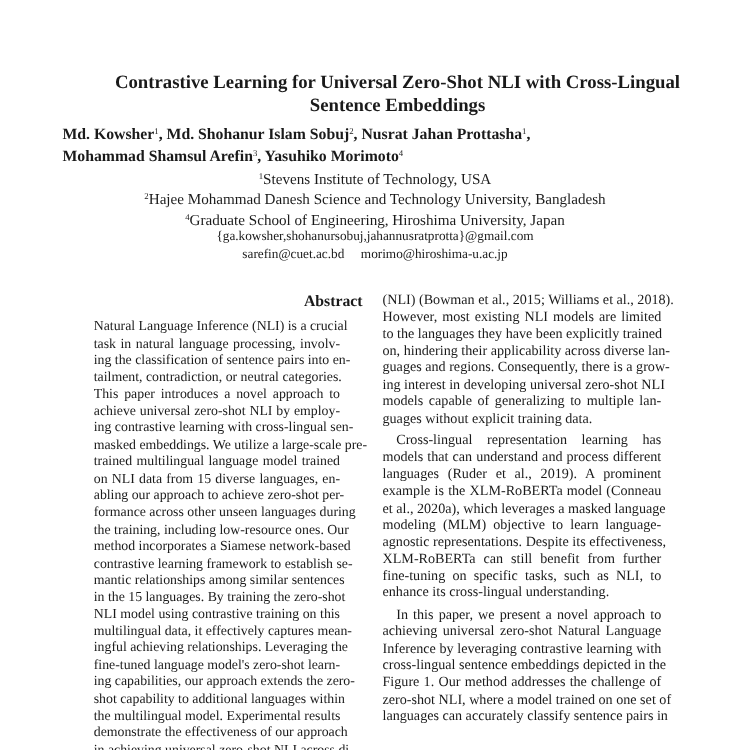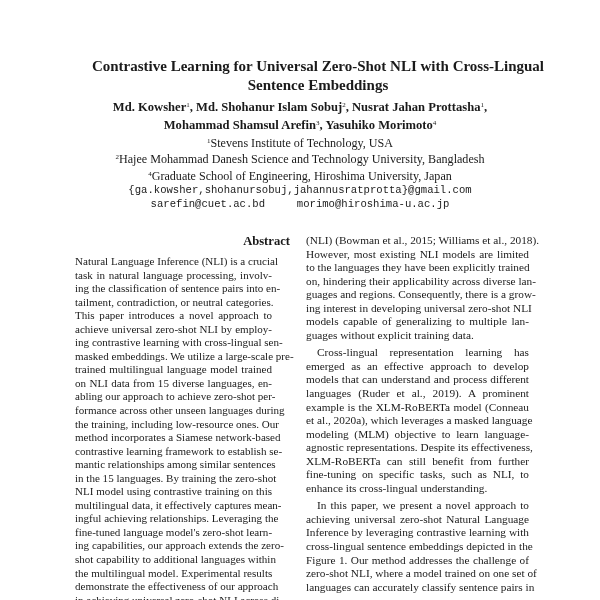--- a/index.html
+++ b/index.html
@@ -1,21 +1,21 @@
 <!DOCTYPE html>
 <html><head>
 <meta charset="utf-8">
 <style>
   html, body { margin:0; padding:0; }
   body { width:600px; height:600px; overflow:hidden; background:#ffffff; position:relative; color:#1a1a1a; font-family:"Liberation Serif", serif; }
   .title { position:absolute; left:50px; width:500px; top:57px; text-align:center; font-weight:bold; font-size:15px; line-height:19px;margin-left:18px; }
-  .authors { position:absolute; left:50px; width:500px; top:98px; text-align:center; font-weight:bold; font-size:12.6px; line-height:15.5px; }
+  .authors { position:absolute; left:50px; width:500px; top:98px; font-weight:bold; font-size:12.6px; line-height:15.5px; }
   .authors sup, .affil sup { font-size:7px; vertical-align:4px; font-weight:normal; }
   .affil { position:absolute; left:40px; width:520px; top:134px; text-align:center; font-size:12.1px; line-height:14.3px; }
-  .mono { font-family:Liberation Mono, monospace; font-size:10.6px; }
+  .mono { font-family:Liberation Serif, serif; font-size:10.6px; }
   .abstract-head { position:absolute; left:60px; width:230px; top:234px; text-align:right; font-weight:bold; font-size:12.6px; }
   .col { position:absolute; font-size:11.05px; line-height:13.55px; text-align:justify; }
   .col .ln { display:block; white-space:nowrap; text-align-last:justify; text-align:justify; }
   .col .ln.last { text-align-last:left; }
   .left { left:75px; width:197px; top:255px; }
   .right { left:306px; width:223px; top:234px; font-size:11.3px; }
   .indent { text-indent:11px; }
   .gap { height:4px; }
 </style>
 </head>
@@ -86,21 +86,20 @@
       <span class="ln">to the languages they have been explicitly trained</span>
       <span class="ln">on, hindering their applicability across diverse lan-</span>
       <span class="ln">guages and regions. Consequently, there is a grow-</span>
       <span class="ln">ing interest in developing universal zero-shot NLI</span>
       <span class="ln">models capable of generalizing to multiple lan-</span>
       <span class="ln last">guages without explicit training data.</span>
     </div>
   <div class="gap"></div>
   <div id="rp2">
       <span class="ln indent">Cross-lingual representation learning has</span>
-      <span class="ln">emerged as an effective approach to develop</span>
       <span class="ln">models that can understand and process different</span>
       <span class="ln">languages (Ruder et al., 2019). A prominent</span>
       <span class="ln">example is the XLM-RoBERTa model (Conneau</span>
       <span class="ln">et al., 2020a), which leverages a masked language</span>
       <span class="ln">modeling (MLM) objective to learn language-</span>
       <span class="ln">agnostic representations. Despite its effectiveness,</span>
       <span class="ln">XLM-RoBERTa can still benefit from further</span>
       <span class="ln">fine-tuning on specific tasks, such as NLI, to</span>
       <span class="ln last">enhance its cross-lingual understanding.</span>
     </div>

